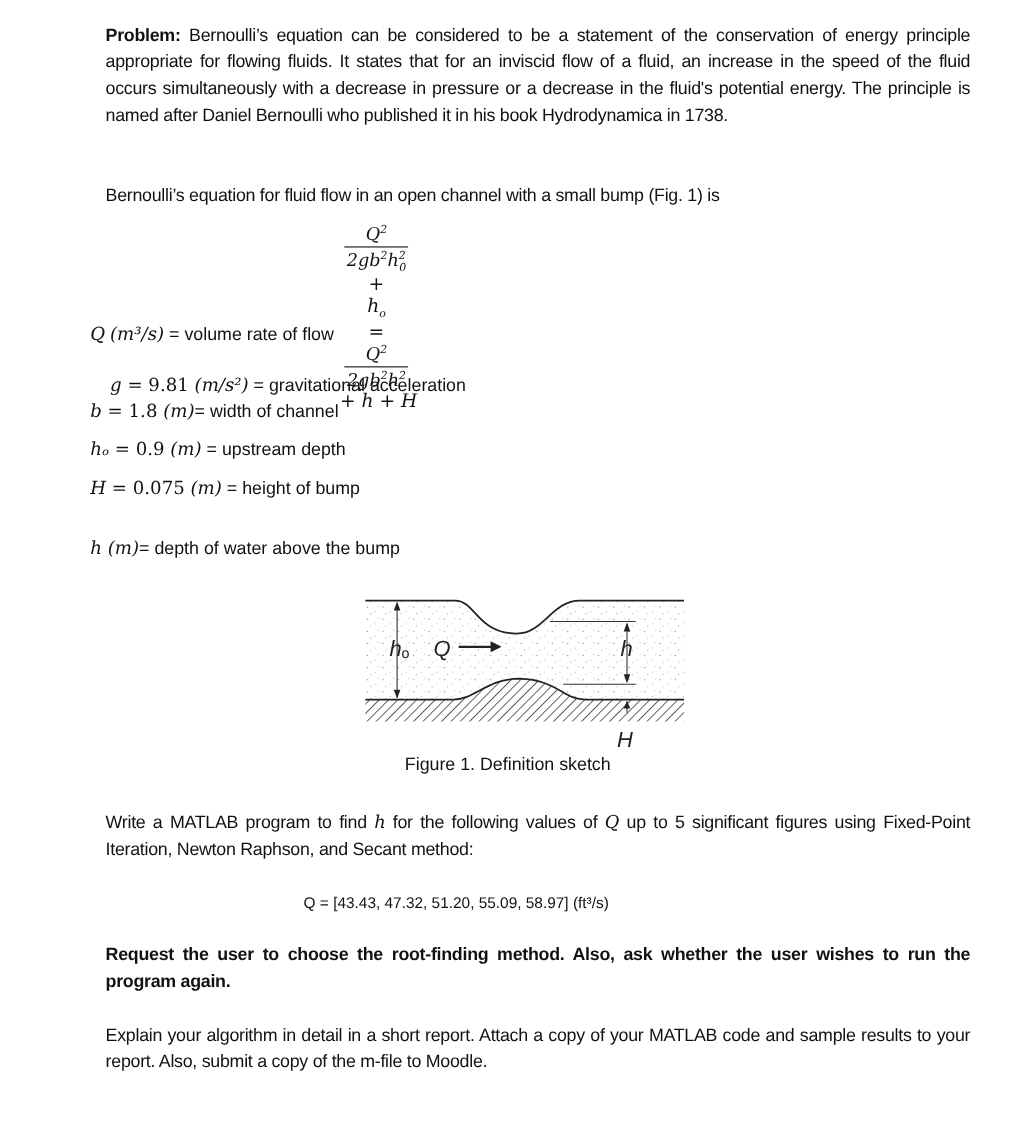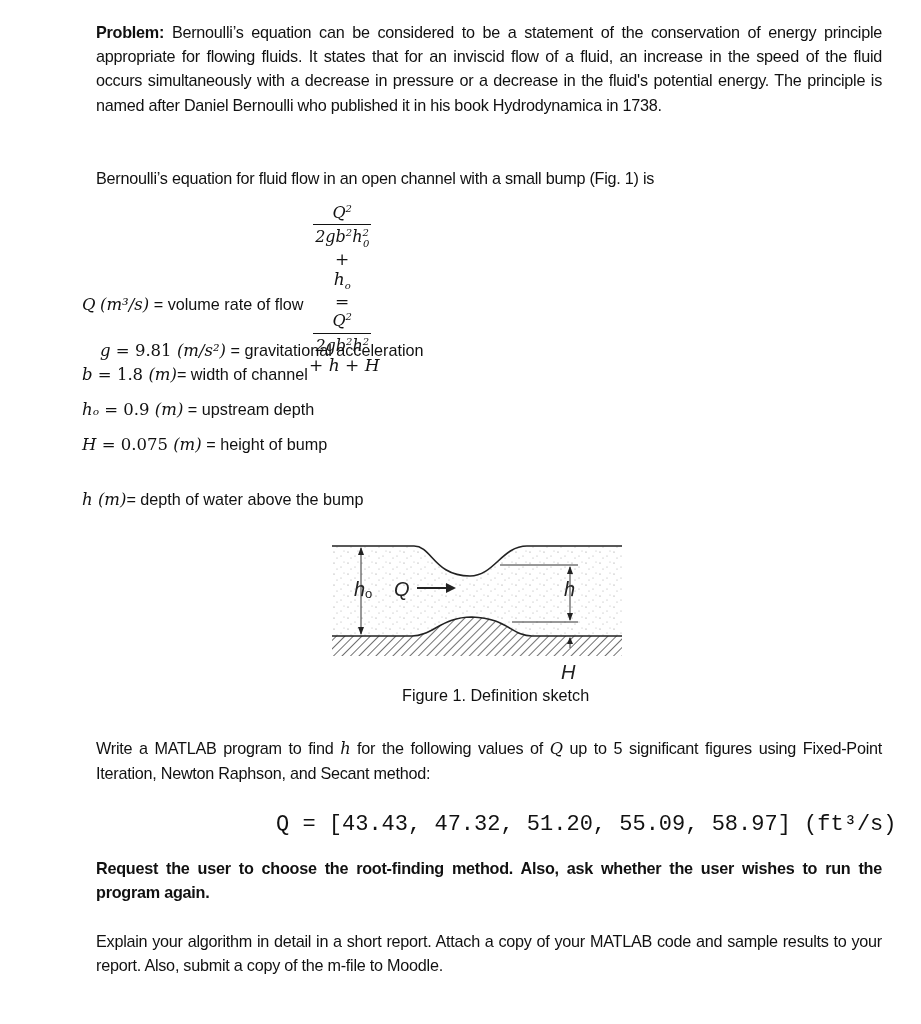--- a/index.html
+++ b/index.html
@@ -14,22 +14,22 @@
         font-family:"DejaVu Serif", serif; font-size:17px;flex-direction:column; }
   .frac { display:inline-flex; flex-direction:column; align-items:center; margin:0 3px; }
   .frac .num { padding:0 2px 2px; font-style:italic; font-size:16px; }
   .frac .den { border-top:1.2px solid #111; padding:2px 2px 0; font-style:italic; font-size:16px;text-align:center; }
   .eq .op { margin:0 5px; }
   .eq .it { font-style:italic; }
   sup, sub { font-size:10px; }
   .var-line { position:absolute; left:82px; font-size:16.2px; line-height:20px; white-space:nowrap; }
   .var-line .math, .var-line .mathr { font-size:16.5px; }
   .figure { position:absolute; left:332px; top:538px; width:290px; height:150px; }
-  .caption { position:absolute; left:368px; top:686px; font-size:16.2px;margin-left:34px; }
-  .qeq { position:absolute; left:276px; top:812px; font-size:22px; font-family:Liberation Mono, monospace; }
+  .caption { position:absolute; left:368px; top:686px; font-size:16.2px; }
+  .qeq { position:absolute; left:276px; top:812px; font-size:14px; font-family:Liberation Sans, sans-serif; }
 </style>
 </head>
 <body>
 
 <div class="para" style="top:20px;">
   <b>Problem:</b><span> Bernoulli’s equation can be considered to be a statement of the conservation of energy principle appropriate for flowing fluids. It states that for an inviscid flow of a fluid, an increase in the speed of the fluid occurs simultaneously with a decrease in pressure or a decrease in the fluid's potential energy. The principle is named after Daniel Bernoulli who published it in his book Hydrodynamica in 1738.</span>
 </div>
 
 <div class="para" style="top:166px;">Bernoulli’s equation for fluid flow in an open channel with a small bump (Fig. 1) is</div>
 

